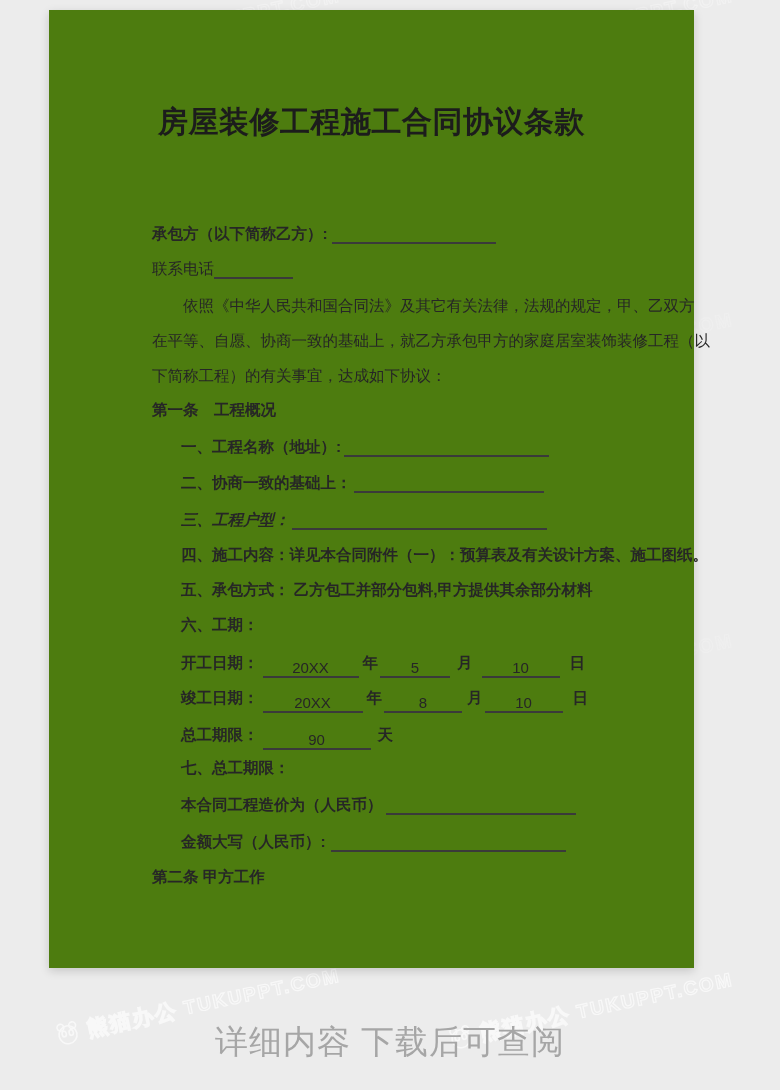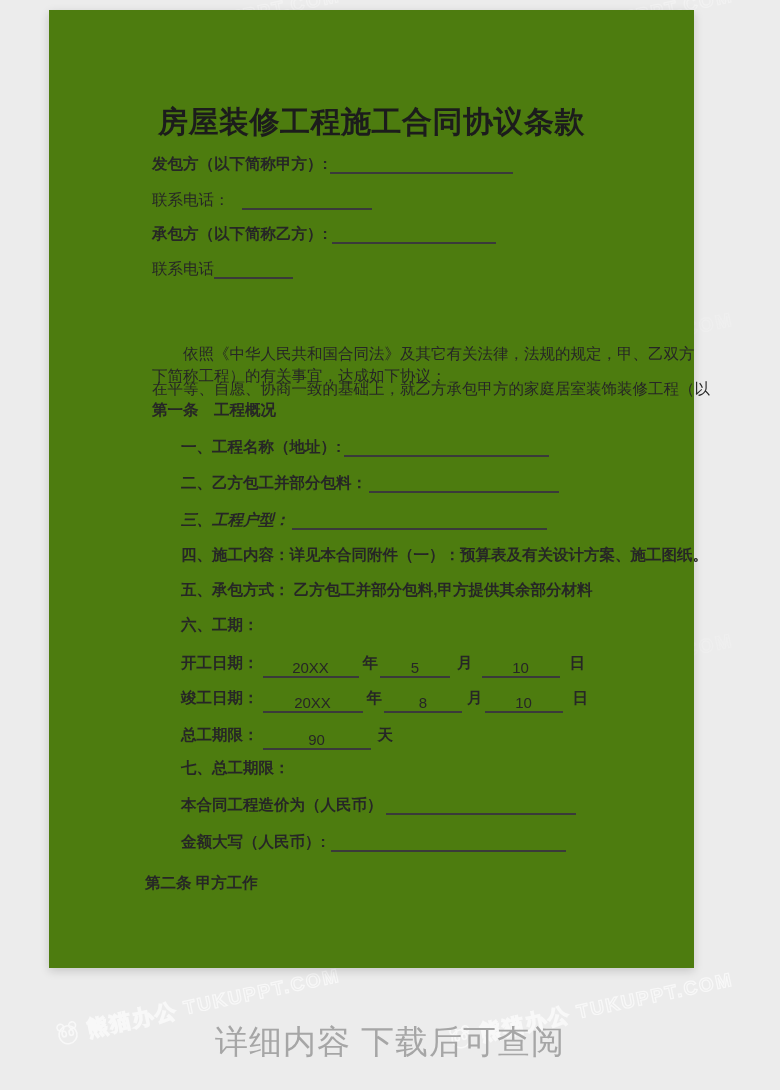--- a/index.html
+++ b/index.html
@@ -147,48 +147,42 @@
         <ellipse cx="16.6" cy="12" rx="2.1" ry="2.8"></ellipse>
       </svg>
     <span class="brand">熊猫办公</span>
     <span class="site">TUKUPPT.COM</span>
   </div>
 
   <div class="page">
 
     <div class="title">房屋装修工程施工合同协议条款</div>
 
-    <div class="line b" style="left:103px;top:142px;">
-      <span>发包方（以下简称甲方）:</span><span class="u" style="width:183px;margin-left:2px;"></span>
-    </div>
-
-    <div class="line" style="left:103px;top:178px;">
-      <span>联系电话：</span><span class="u" style="width:130px;margin-left:12px;"></span>
-    </div>
+
 
     <div class="line b" style="left:103px;top:212px;">
       <span>承包方（以下简称乙方）:</span><span class="u" style="width:164px;margin-left:4px;"></span>
     </div>
 
     <div class="line" style="left:103px;top:247px;">
       <span>联系电话</span><span class="u" style="width:79px;"></span>
     </div>
 
-    <div class="para-line indent" style="top:284px;margin-top:48px;">依照《中华人民共和国合同法》及其它有关法律，法规的规定，甲、乙双方</div>
-    <div class="para-line" style="top:319px;margin-top:48px;">在平等、自愿、协商一致的基础上，就乙方承包甲方的家庭居室装饰装修工程（以</div>
+    <div class="para-line indent" style="top:284px;">依照《中华人民共和国合同法》及其它有关法律，法规的规定，甲、乙双方</div>
+    <div class="para-line" style="top:319px;">在平等、自愿、协商一致的基础上，就乙方承包甲方的家庭居室装饰装修工程（以</div>
     <div class="para-line" style="top:354px;">下简称工程）的有关事宜，达成如下协议：</div>
 
     <div class="line b" style="left:103px;top:388px;">第一条　工程概况</div>
 
     <div class="line b" style="left:132px;top:425px;">
       <span>一、工程名称（地址）:</span><span class="u" style="width:205px;margin-left:3px;"></span>
     </div>
 
     <div class="line b" style="left:132px;top:461px;">
-      <span>二、乙方包工并部分包料：</span><span class="u" style="width:190px;margin-left:2px;"></span>
+      <span>二、协商一致的基础上：</span><span class="u" style="width:190px;margin-left:2px;"></span>
     </div>
 
     <div class="line b" style="left:132px;top:498px;font-style:italic;">
       <span>三、工程户型：</span><span class="u" style="width:255px;margin-left:2px;"></span>
     </div>
 
     <div class="line b" style="left:132px;top:533px;text-align:right;">四、施工内容：详见本合同附件（一）：预算表及有关设计方案、施工图纸。</div>
 
     <div class="line b" style="left:132px;top:568px;">五、承包方式： 乙方包工并部分包料,甲方提供其余部分材料</div>
 
@@ -209,19 +203,19 @@
     <div class="line b" style="left:132px;top:746px;">七、总工期限：</div>
 
     <div class="line b" style="left:132px;top:783px;">
       <span>本合同工程造价为（人民币）</span><span class="u" style="width:190px;margin-left:3px;"></span>
     </div>
 
     <div class="line b" style="left:132px;top:820px;">
       <span>金额大写（人民币）:</span><span class="u" style="width:235px;margin-left:5px;"></span>
     </div>
 
-    <div class="line b" style="left:96px;top:855px;margin-top:6px;">第二条 甲方工作</div>
+    <div class="line b" style="left:103px;top:855px;">第二条 甲方工作</div>
 
   </div>
 
   <div class="caption">详细内容 下载后可查阅</div>
 
 </div>
 
 </body></html>

